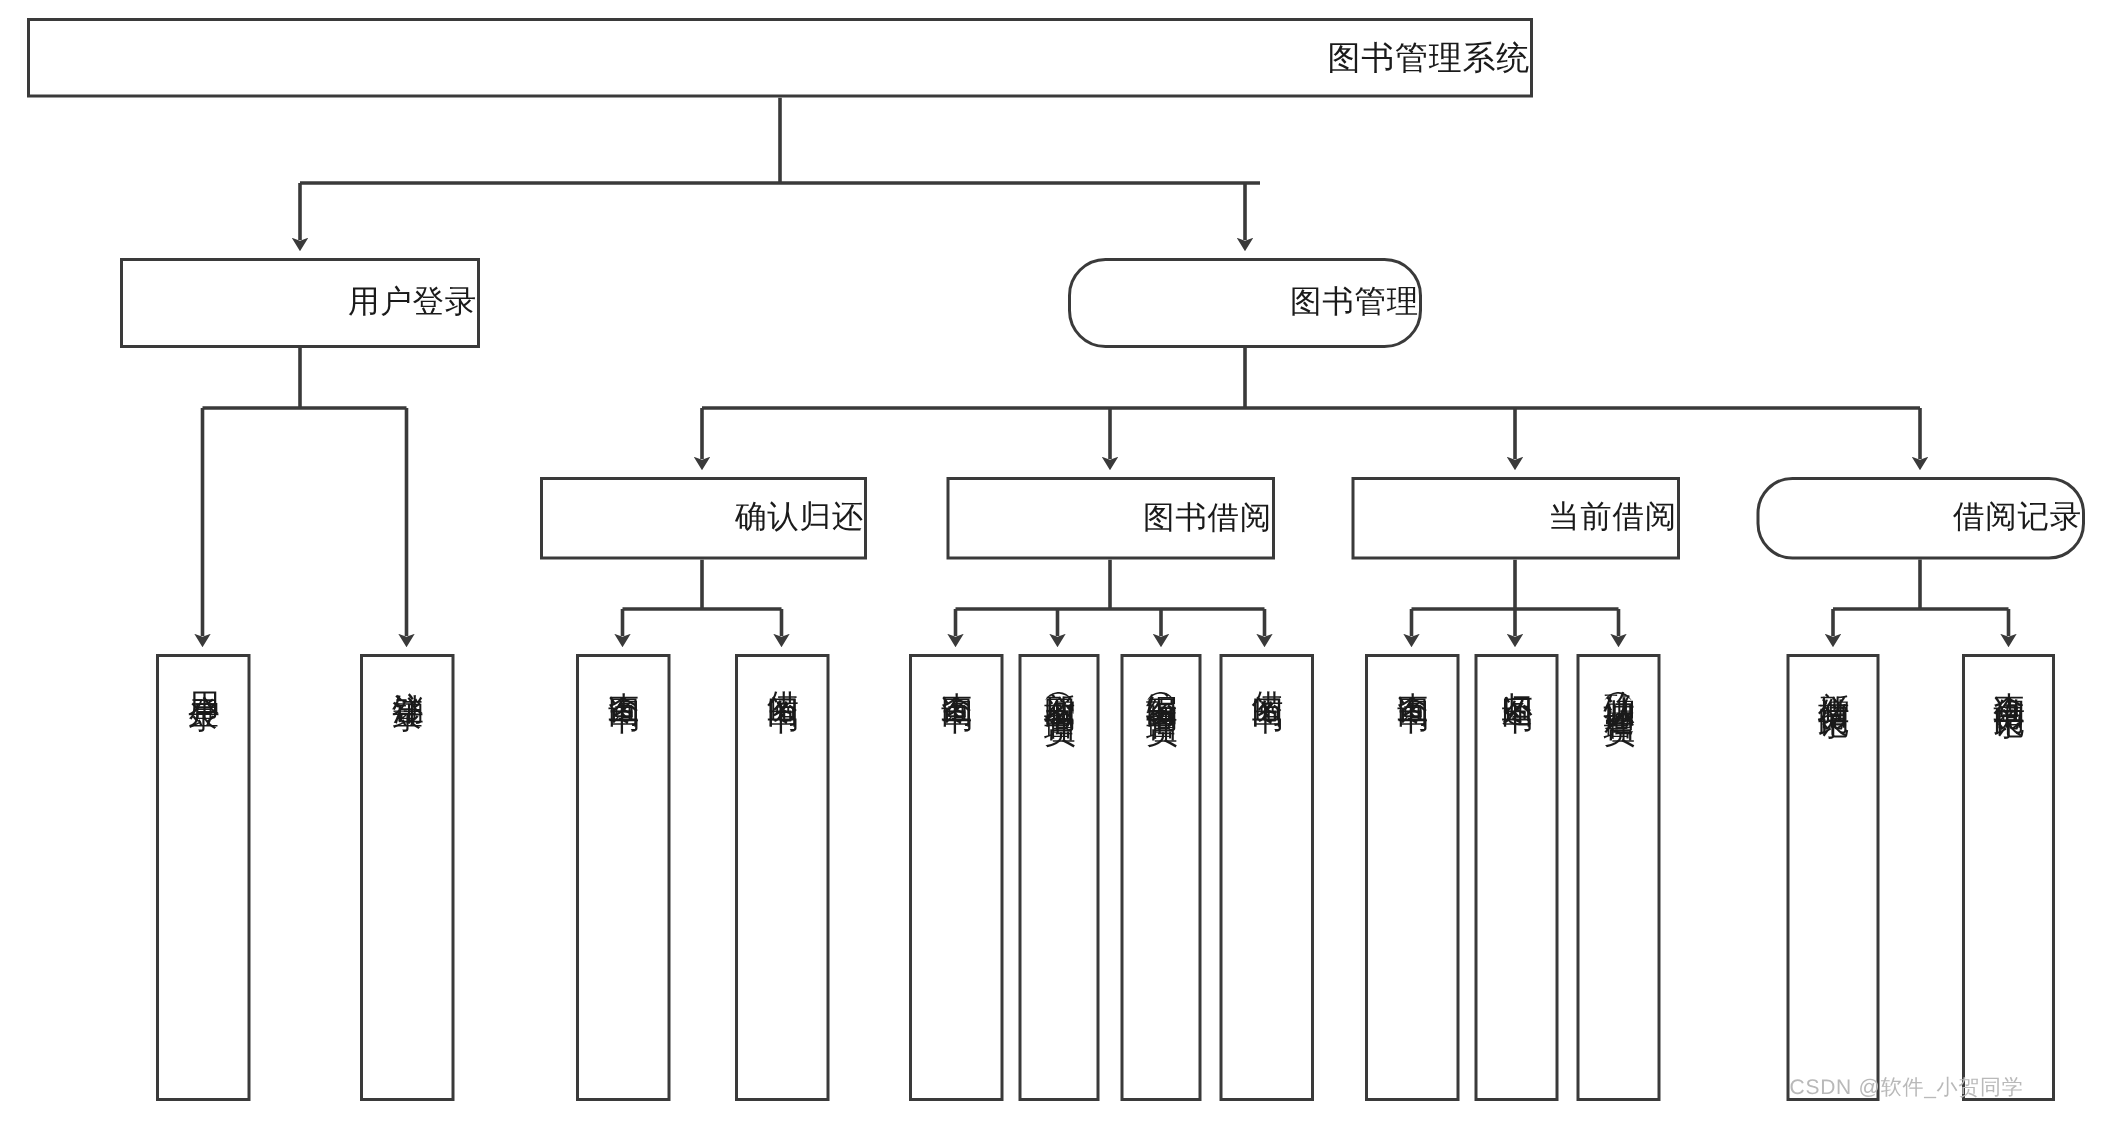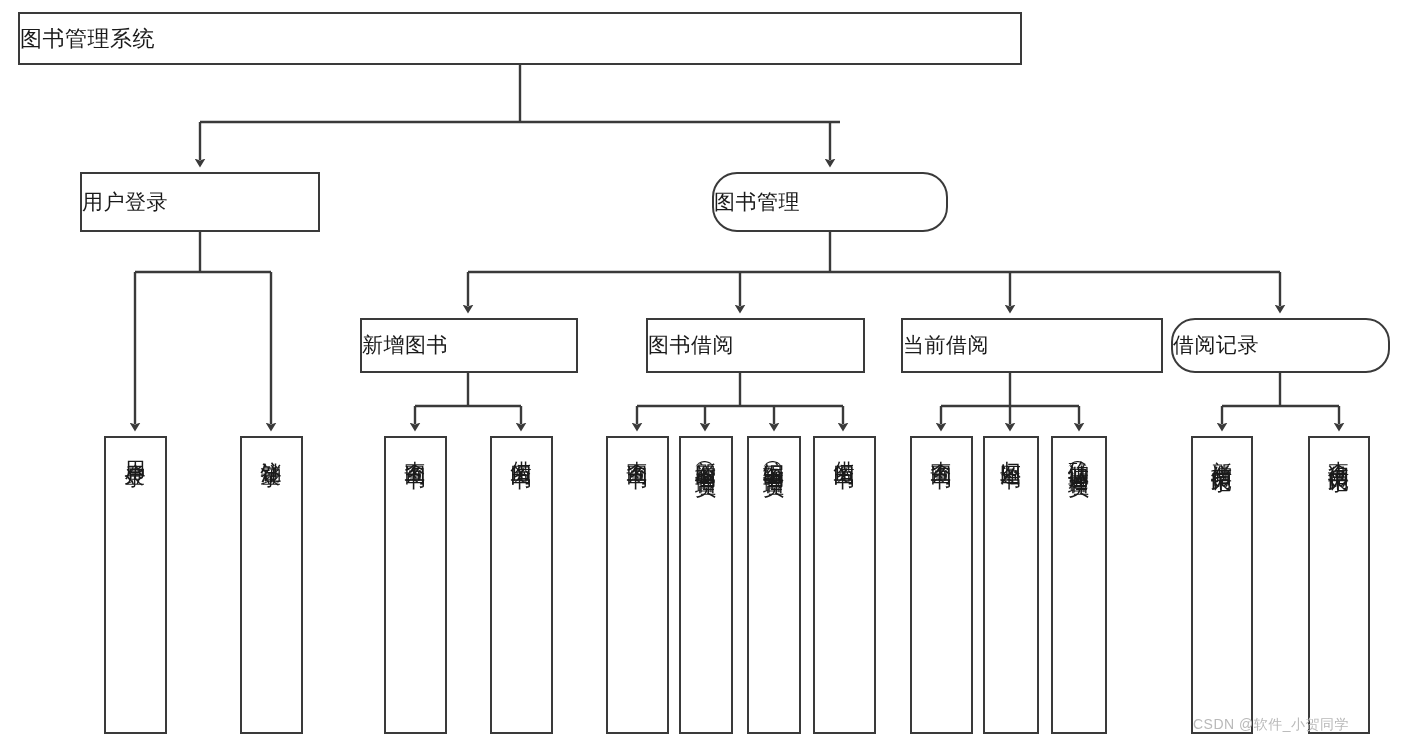--- a/index.html
+++ b/index.html
@@ -25,21 +25,21 @@
     height: 747px;
     pointer-events: none;
   }
   .node {
     position: absolute;
     box-sizing: border-box;
     border: 2.2px solid #3a3a3a;
     background: #ffffff;
     display: flex;
     align-items: center;
-    justify-content: flex-start;
+    justify-content: flex-end;
     color: #1a1a1a;
     z-index: 2;
   }
   .node-label {
     display: block;
     text-align: center;
     line-height: 1.18;
     white-space: nowrap;
   }
   
@@ -133,26 +133,26 @@
   </div>
 
   <div class="node h" style="left:80px; top:172px; width:240px; height:60px;">
     <span class="node-label">用户登录</span>
   </div>
   <div class="node h" style="left:712px; top:172px; width:236px; height:60px;border-radius:25px;">
     <span class="node-label">图书管理</span>
   </div>
 
   <div class="node h" style="left:360px; top:318px; width:218px; height:55px;">
-    <span class="node-label">新增图书</span>
-  </div>
-  <div class="node h" style="left:646px; top:318px; width:219px; height:55px;font-family:Liberation Serif, serif;">
+    <span class="node-label">确认归还</span>
+  </div>
+  <div class="node h" style="left:631px; top:318px; width:219px; height:55px;font-family:Liberation Serif, serif;">
     <span class="node-label">图书借阅</span>
   </div>
-  <div class="node h" style="left:901px; top:318px; width:262px; height:55px;">
+  <div class="node h" style="left:901px; top:318px; width:219px; height:55px;">
     <span class="node-label">当前借阅</span>
   </div>
   <div class="node h" style="left:1171px; top:318px; width:219px; height:55px;border-radius:24px;">
     <span class="node-label">借阅记录</span>
   </div>
 
   <div class="node v" style="left:104px; top:436px; width:63px; height:298px;">
     <span class="node-label">用户登录</span>
   </div>
   <div class="node v" style="left:240px; top:436px; width:63px; height:298px;">

